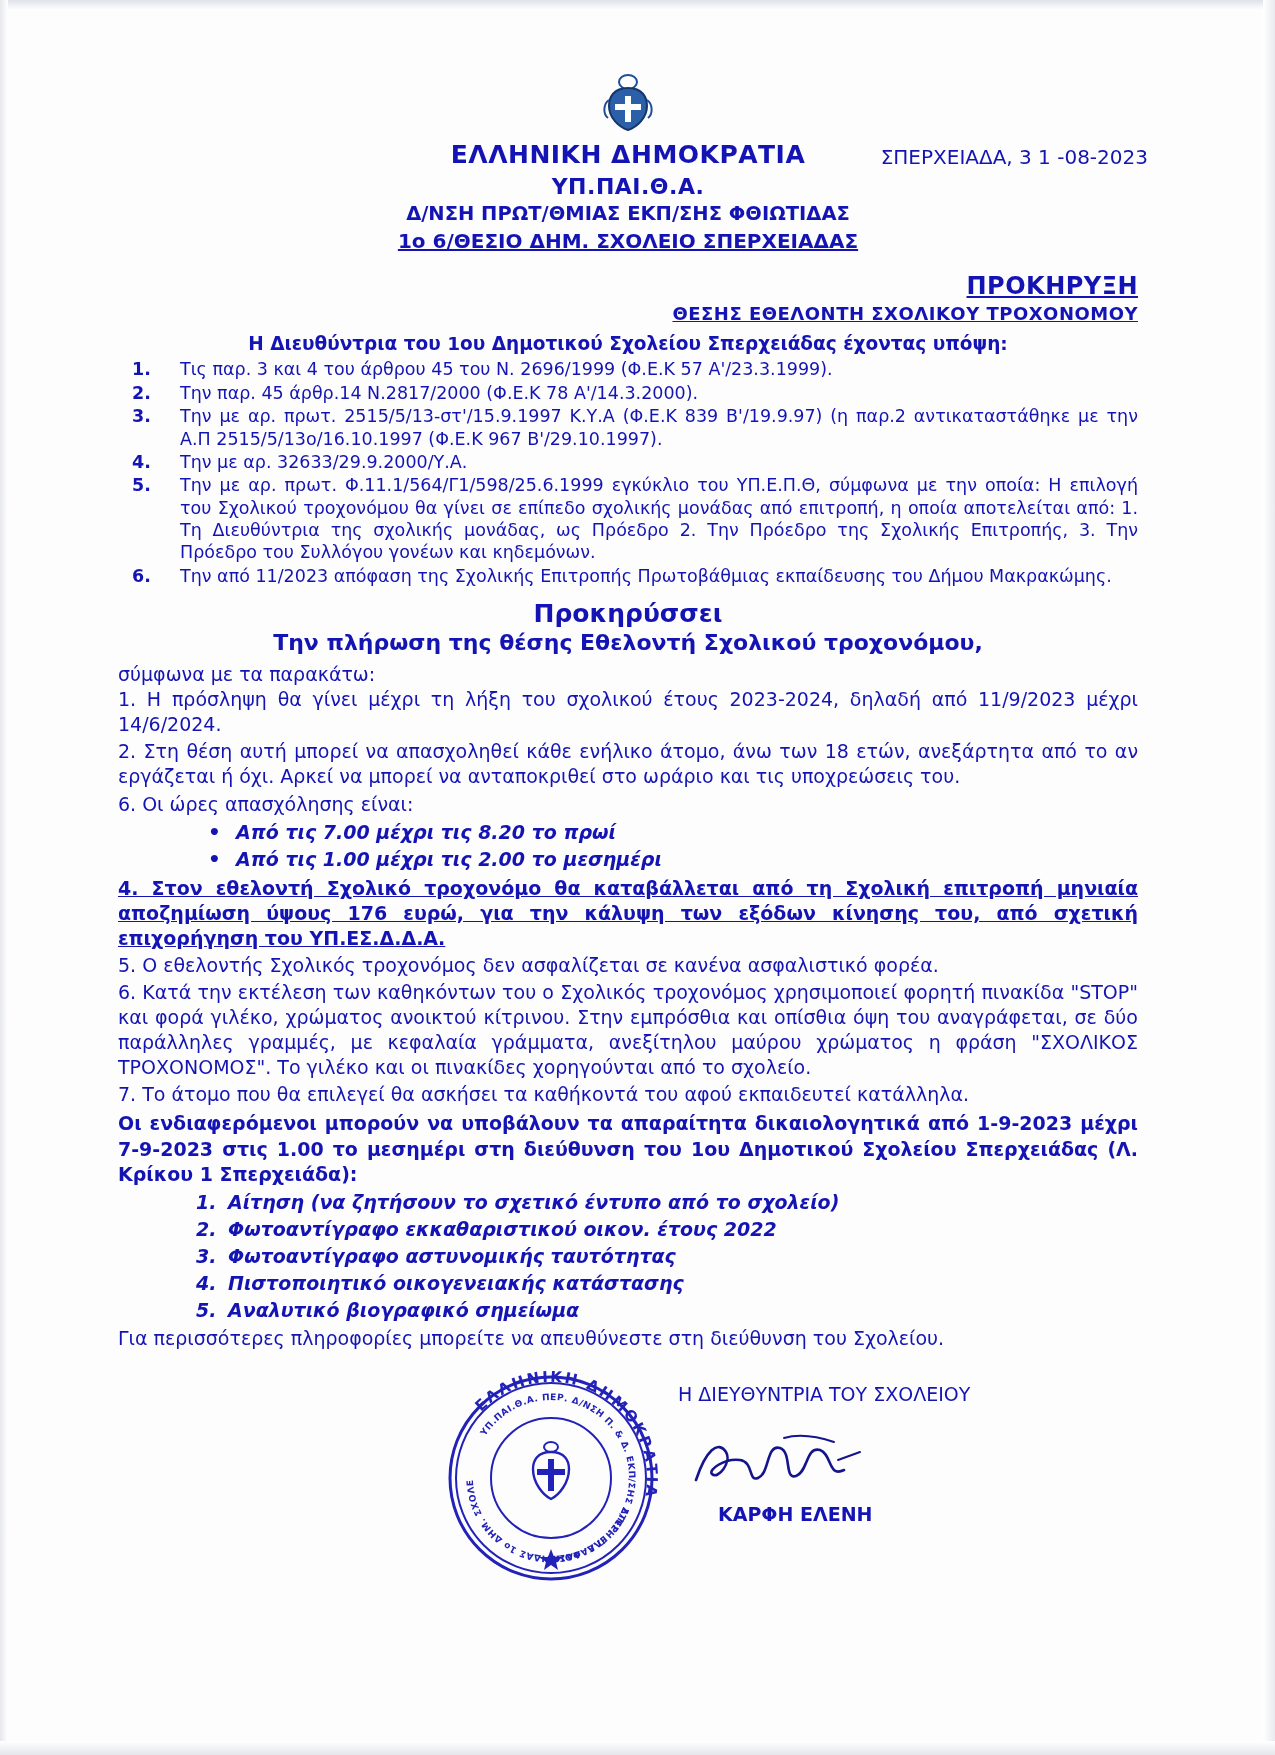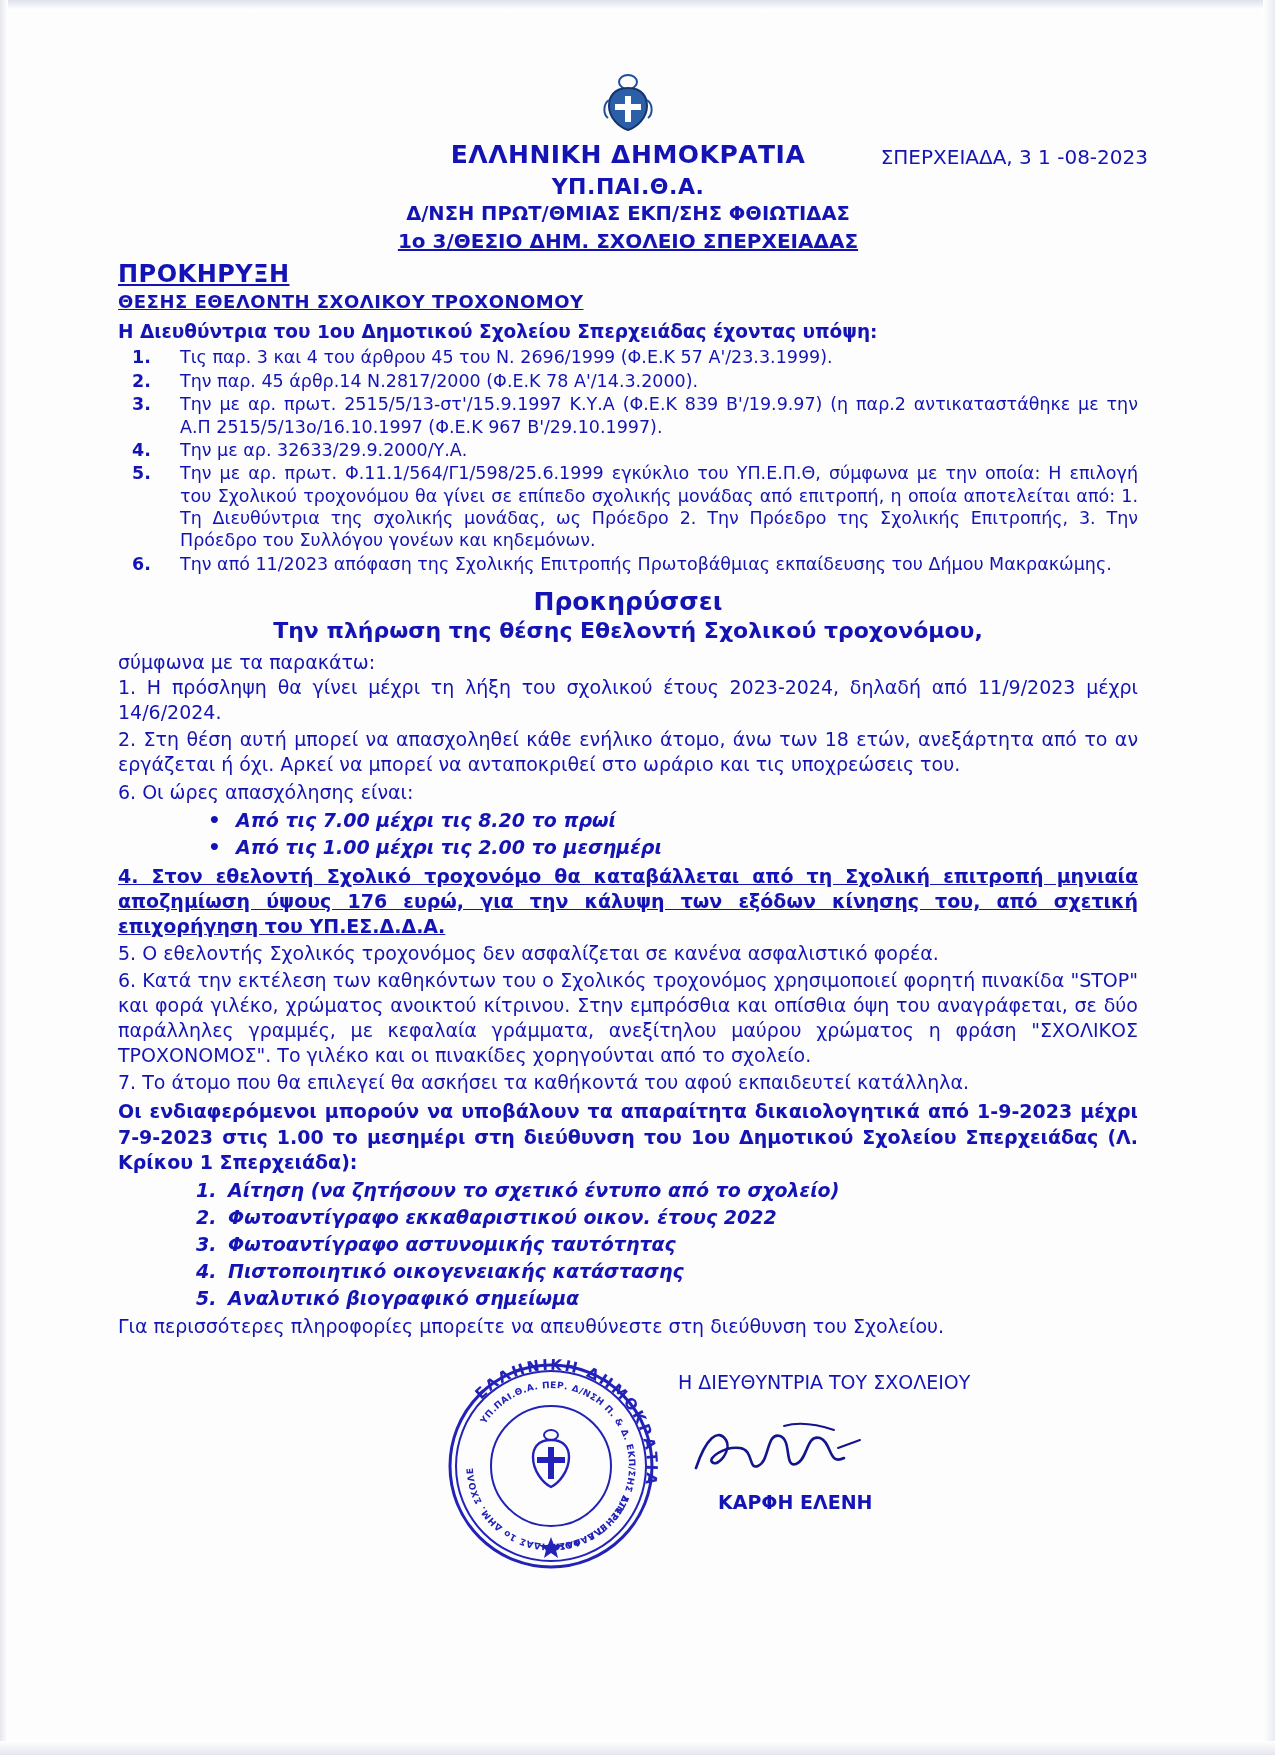--- a/index.html
+++ b/index.html
@@ -97,41 +97,42 @@
     position: absolute;
     right: -10px;
     top: 6px;
     font-size: 20px;
     font-weight: normal;
     white-space: nowrap;
   }
 
   
   .title-block {
-    text-align: left;
-    margin-top: 4px;
+    text-align: right;
+    margin-top: 16px;
     line-height: 1.3;
   }
   .title-1 {
     font-size: 24px;
     font-weight: bold;
     text-decoration: underline;
     letter-spacing: 0.5px;
   }
   .title-2 {
     font-size: 18px;
     font-weight: bold;
     text-decoration: underline;
     letter-spacing: 0.5px;
   }
 
   
   .intro {
     font-size: 18.5px;
     font-weight: bold;
+    text-align: center;
     margin-top: 8px;
   }
 
   ol.legal {
     list-style: none;
     margin: 4px 0 0 0;
     padding: 0;
   }
   ol.legal > li {
     position: relative;
@@ -295,21 +296,21 @@
           <path d="M48 30 C54 34 54 44 49 48" fill="none" stroke="#1d4f9c" stroke-width="2"></path>
         </svg>
       </span>
     </div>
 
     <div class="header-block">
       <div class="place-date">ΣΠΕΡΧΕΙΑΔΑ, 3 1 -08-2023</div>
       <div class="h-line1">ΕΛΛΗΝΙΚΗ ΔΗΜΟΚΡΑΤΙΑ</div>
       <div class="h-line2">ΥΠ.ΠΑΙ.Θ.Α.</div>
       <div class="h-line4">Δ/ΝΣΗ  ΠΡΩΤ/ΘΜΙΑΣ  ΕΚΠ/ΣΗΣ  ΦΘΙΩΤΙΔΑΣ</div>
-      <div class="h-line5">1ο 3/ΘΕΣΙΟ  ΔΗΜ. ΣΧΟΛΕΙΟ ΣΠΕΡΧΕΙΑΔΑΣ</div>
+      <div class="h-line5">1ο 6/ΘΕΣΙΟ  ΔΗΜ. ΣΧΟΛΕΙΟ ΣΠΕΡΧΕΙΑΔΑΣ</div>
     </div>
 
     <div class="title-block">
       <div class="title-1">ΠΡΟΚΗΡΥΞΗ</div>
       <div class="title-2">ΘΕΣΗΣ ΕΘΕΛΟΝΤΗ ΣΧΟΛΙΚΟΥ ΤΡΟΧΟΝΟΜΟΥ</div>
     </div>
 
     <div class="intro">Η Διευθύντρια  του 1ου Δημοτικού Σχολείου Σπερχειάδας έχοντας υπόψη:</div>
 
     <ol class="legal">

